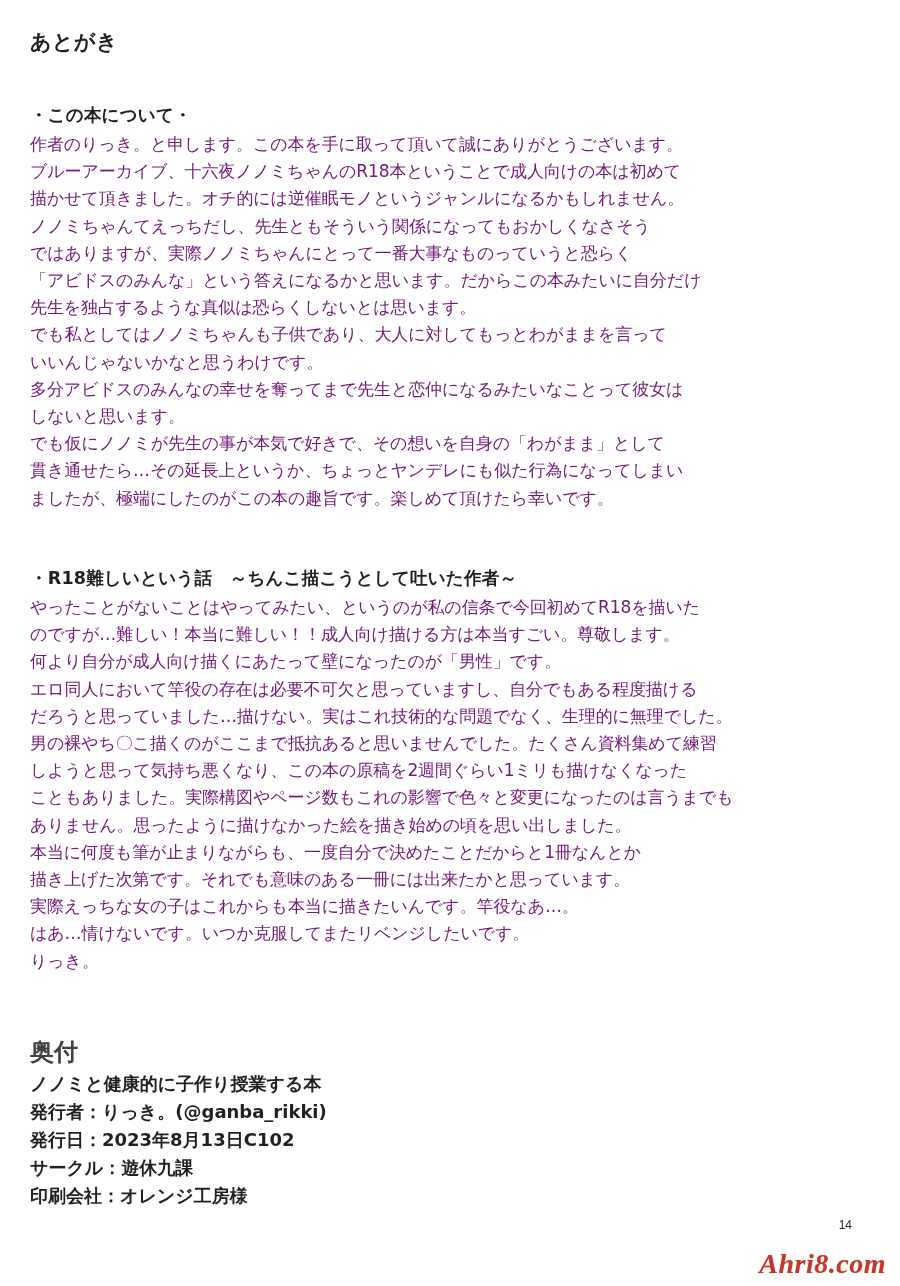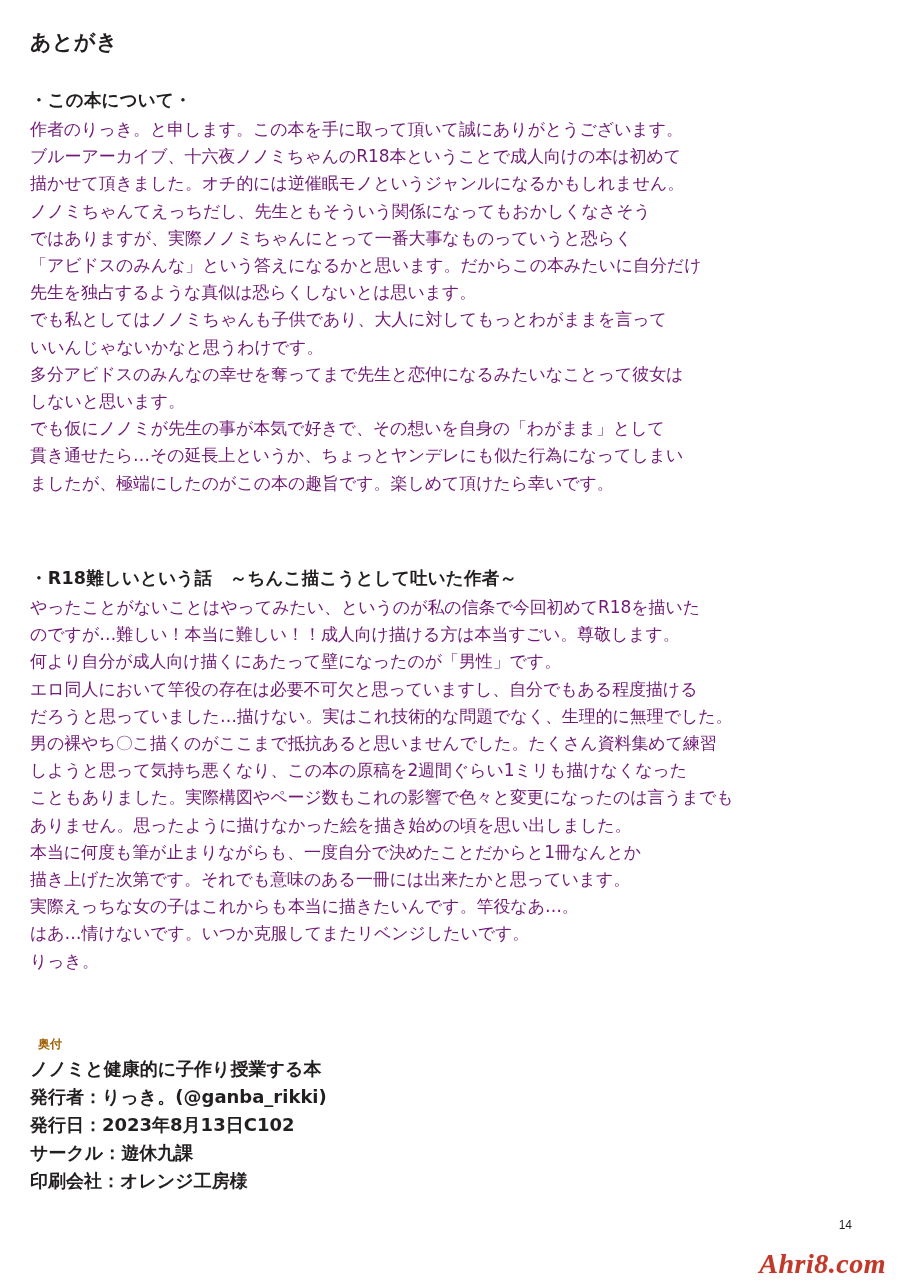--- a/index.html
+++ b/index.html
@@ -43,29 +43,28 @@
     white-space: pre;
   }
   .para {
     font-size: 17px;
     line-height: 27.2px;
     letter-spacing: -0.1px;
     color: #701a75;
     white-space: pre-wrap;
     font-weight: 500;
   }
-  #section-about { top: 88px; }
+  #section-about { top: 103px; }
   #section-r18   { top: 566px; }
   #colophon      { top: 1036px; }
   .colophon-title {
-    font-size: 12px;
+    font-size: 24px;
     font-weight: 700;
     margin-bottom: 2px;
-    color: #a16207;
-    margin-left: 8px;
+    color: #404040;
   }
   .colophon-lines {
     font-size: 18px;
     line-height: 28px;
     font-weight: 700;
     color: #231f20;
     white-space: pre-wrap;
   }
   .page-number {
     position: absolute;

